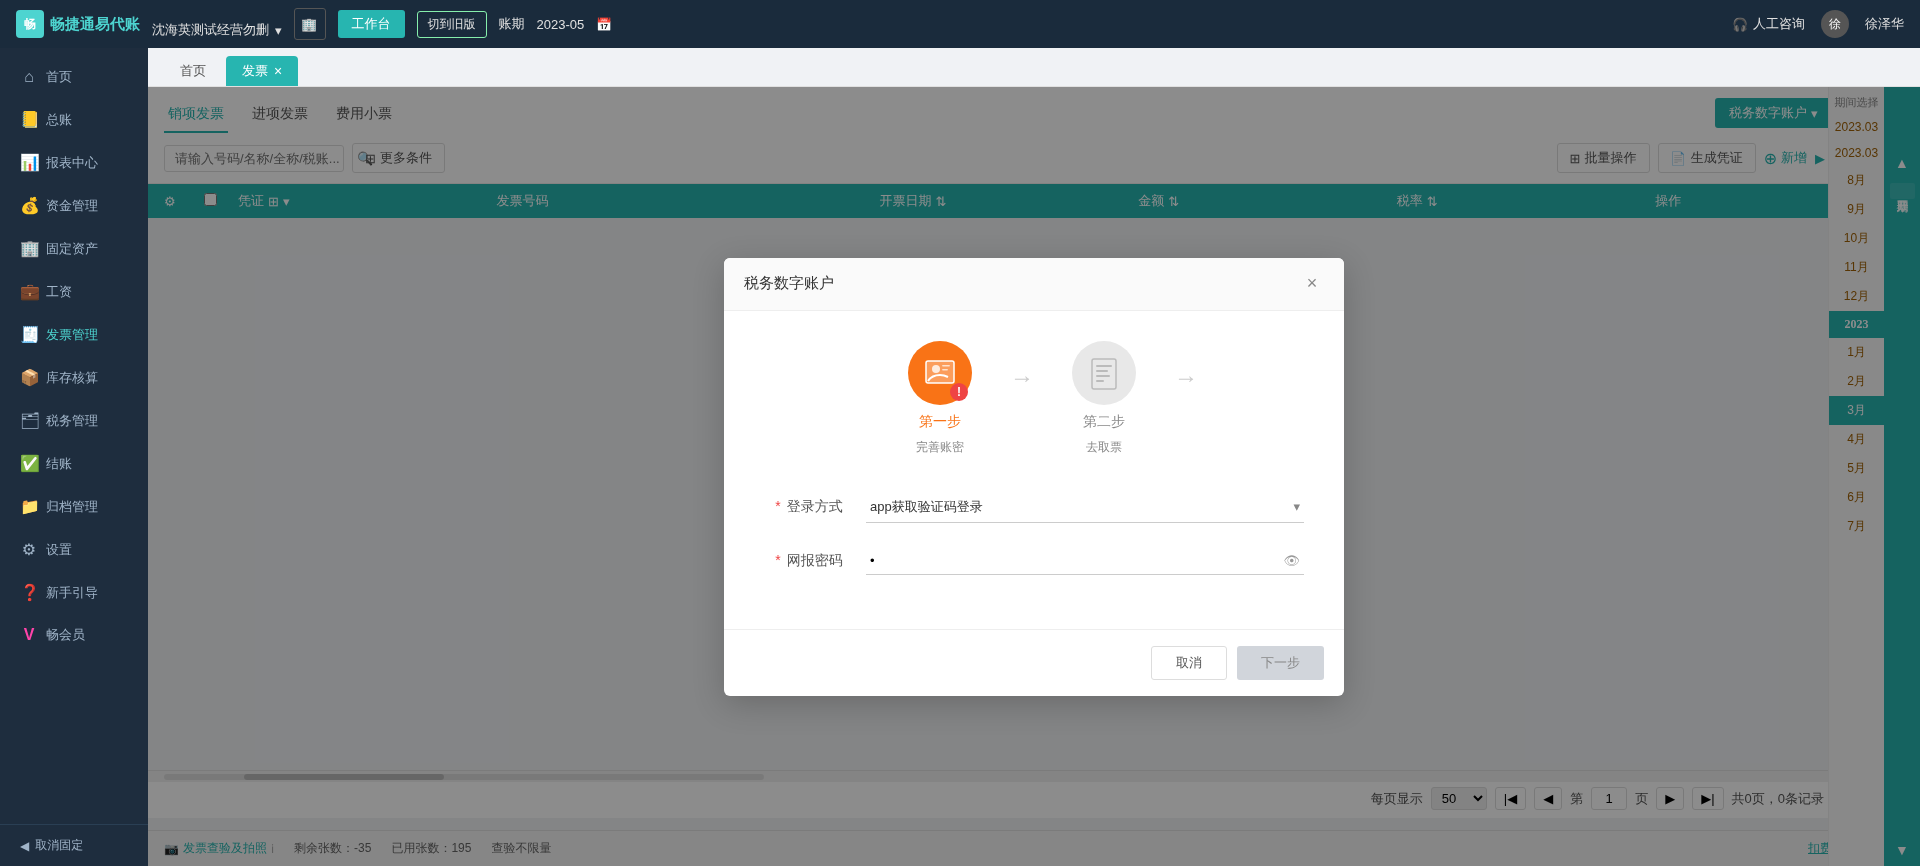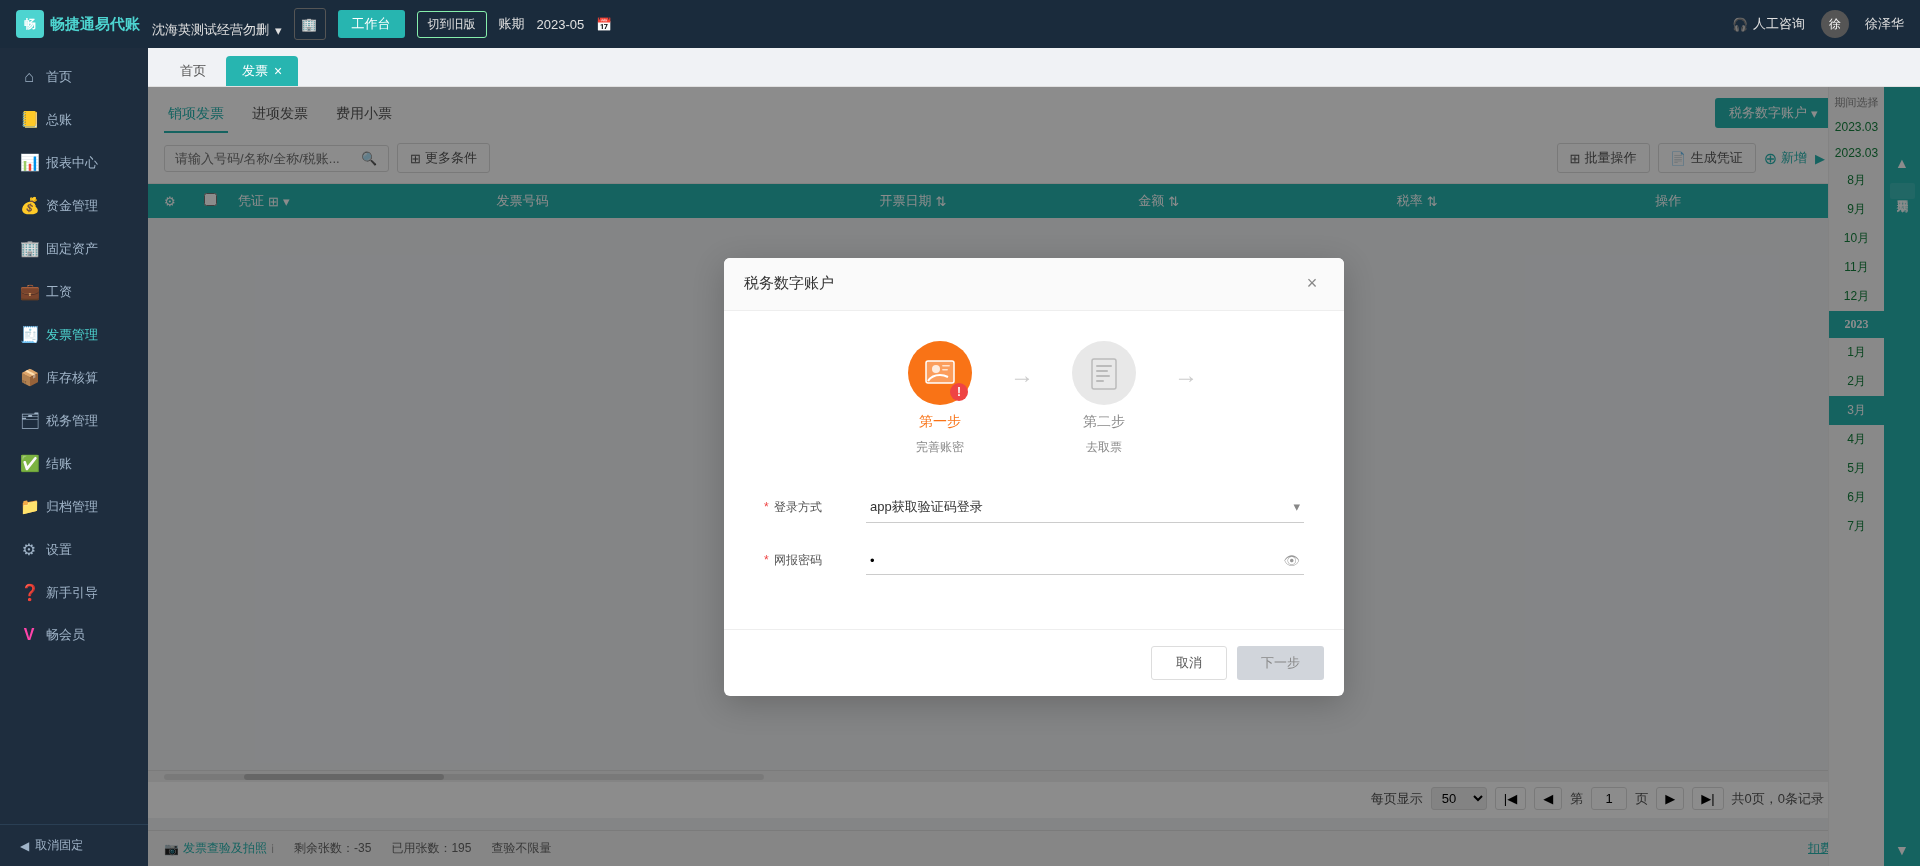--- a/index.html
+++ b/index.html
@@ -176,21 +176,21 @@
       gap: 10px;
       border-bottom: 1px solid #eee;
     }
     .toolbar-left { display: flex; align-items: center; gap: 8px; flex: 1; }
     .toolbar-right { display: flex; align-items: center; gap: 8px; }
     .search-box {
       border: 1px solid #ddd;
       border-radius: 3px;
       padding: 5px 10px;
       font-size: 13px;
-      width: 225px;
+      width: 180px;
       color: #999;
       display: flex; align-items: flex-start; gap: 6px;
     }
     .btn-tax-digital {
       background: #27b5b0;
       color: white;
       border: none;
       padding: 6px 14px;
       border-radius: 3px;
       cursor: pointer;
@@ -325,22 +325,22 @@
     }
 
     
     .form-row {
       display: flex;
       align-items: center;
       margin-bottom: 24px;
     }
     .form-label {
       width: 90px;
-      text-align: left;
-      font-size: 12px;
+      text-align: center;
+      font-size: 14px;
       color: #555;
       margin-right: 12px;
       flex-shrink: 0;
     }
     .form-label .required { color: #ef4444; margin-right: 2px; }
     .form-control {
       flex: 1;
       border: none;
       border-bottom: 1px solid #ccc;
       padding: 6px 4px;
@@ -436,21 +436,21 @@
       display: flex;
       flex-direction: column;
       align-items: center;
       padding-top: 8px;
       font-size: 12px;
     }
     .period-item {
       width: 100%;
       text-align: center;
       padding: 6px 4px;
-      color: #15803d;
+      color: #a16207;
       cursor: pointer;
       font-size: 12px;
     }
     .period-item.active {
       background: #27b5b0;
       color: white;
     }
     .period-item.current-year {
       background: #27b5b0;
       color: white;

